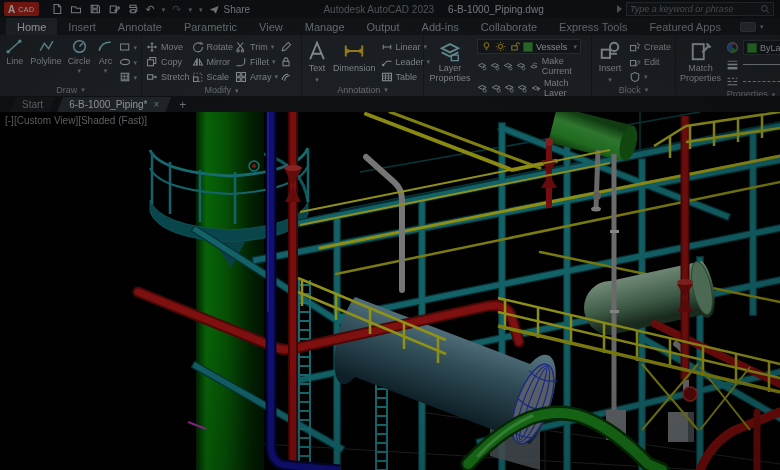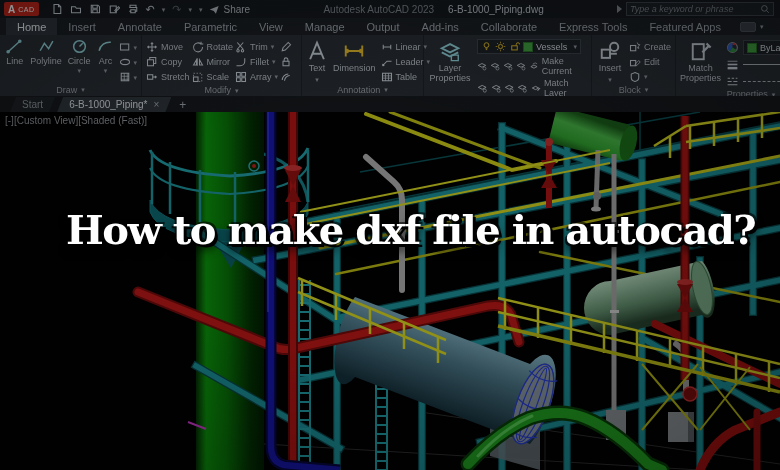--- a/index.html
+++ b/index.html
@@ -898,15 +898,14 @@
       </g>
       <g stroke="#b0b014" stroke-width="2">
         <path d="M642,252 L698,318 M698,252 L642,318 M700,255 L750,318 M750,255 L700,318"></path>
       </g>
 
       <path d="M188,310 L206,317" stroke="#c838c8" stroke-width="2"></path>
     </svg>
   </div>
 
   <div class="dim"></div>
-  <div class="headline">How to make dxf file in autocad?</div>
 
 </div>
 
 </body></html>

